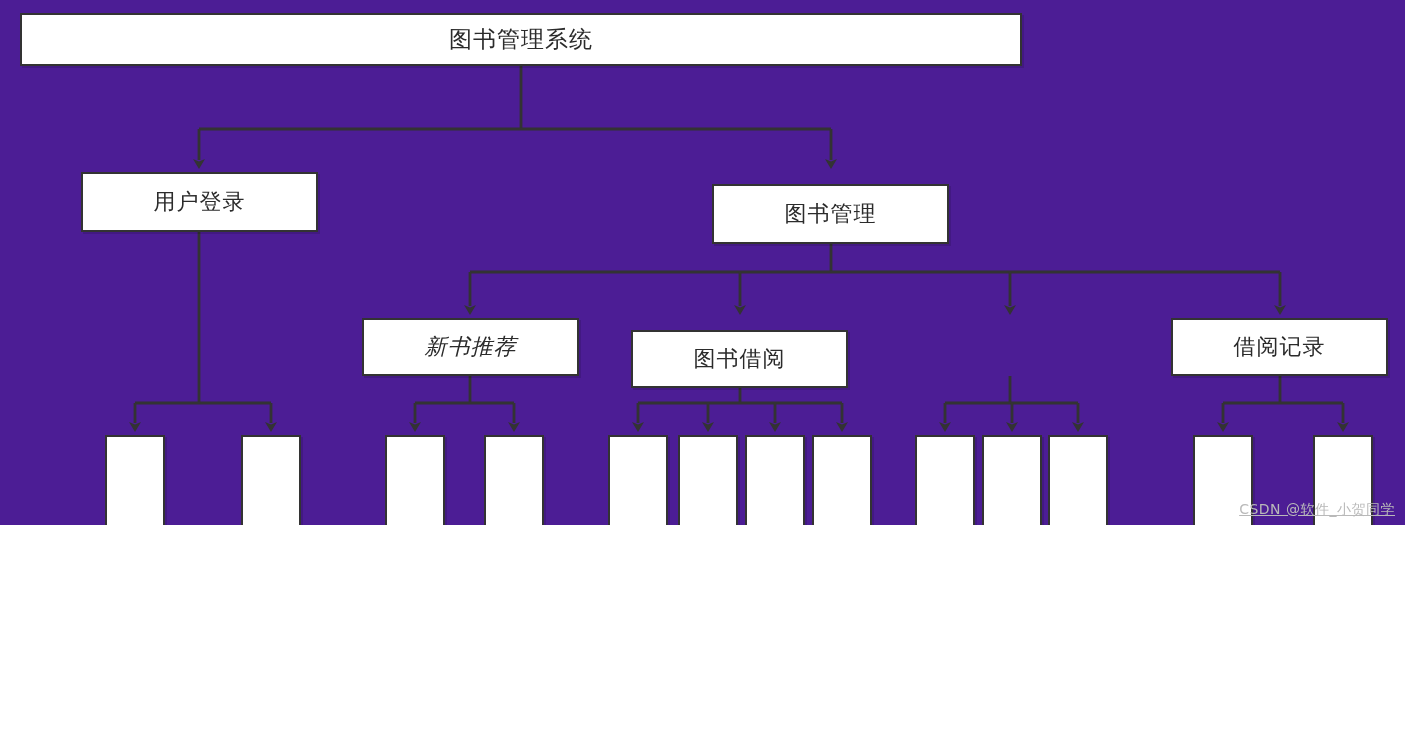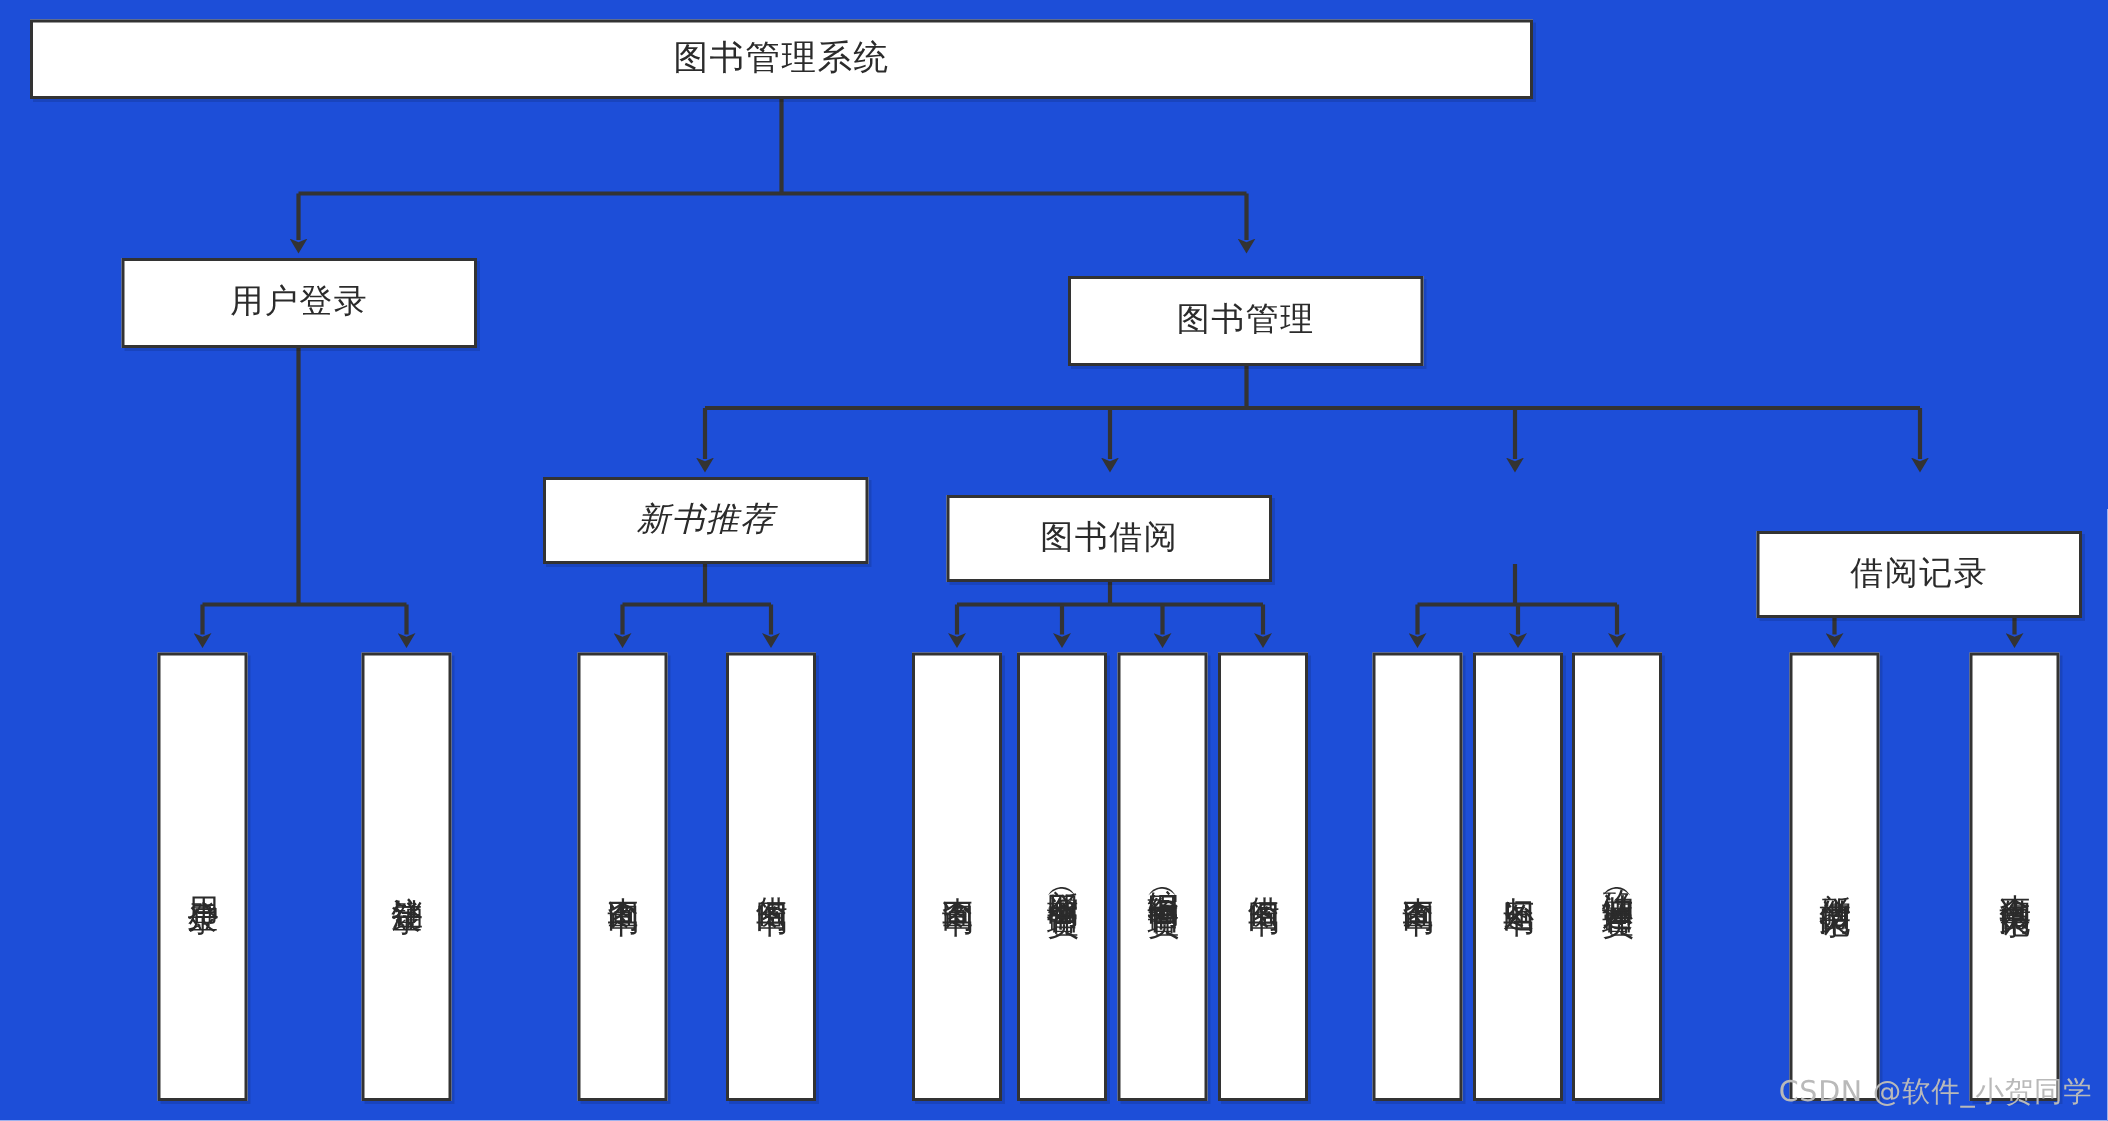--- a/index.html
+++ b/index.html
@@ -4,22 +4,22 @@
 <title>图书管理系统 结构图</title>
 <style>
   html,body{margin:0;padding:0;background:#ffffff;}
   body{
     font-family:"DejaVu Sans","Liberation Sans",sans-serif;
     color:#2b2b2b;
   }
   #canvas{
     position:relative;
     width:1405px;
-    height:747px;
-    background:#1d4ed8;
+    height:525px;
+    background:#4c1d95;
     overflow:hidden;
   }
   svg.edges{
     position:absolute;
     left:0;top:0;
     width:1405px;height:747px;
     pointer-events:none;
   }
   .node{
     position:absolute;
@@ -44,25 +44,26 @@
     font-size:21px;
     letter-spacing:2px;
     line-height:1.0;
     white-space:nowrap;
   }
   .node.root .label{font-size:23px;}
   .watermark{
     position:absolute;
     right:10px;
     bottom:6px;
-    font-size:19px;
+    font-size:14px;
     color:#b9b9b9;
     letter-spacing:0.5px;
     white-space:nowrap;
     font-family:"DejaVu Sans","Liberation Sans",sans-serif;
+    text-decoration:underline;
   }
 </style>
 </head>
 <body>
 
 <div id="canvas">
 
   <svg class="edges" viewBox="0 0 1405 747" xmlns="http://www.w3.org/2000/svg">
     <defs>
       <marker id="arrow" markerWidth="10" markerHeight="12" refX="1" refY="6" orient="auto" markerUnits="userSpaceOnUse">
@@ -123,21 +124,21 @@
   <div class="node" style="left:712px;top:184px;width:237px;height:60px;">
     <span class="label">图书管理</span>
   </div>
 
   <div class="node" style="left:362px;top:318px;width:217px;height:58px;font-style:italic;">
     <span class="label">新书推荐</span>
   </div>
   <div class="node" style="left:631px;top:330px;width:217px;height:58px;">
     <span class="label">图书借阅</span>
   </div>
-  <div class="node" style="left:1171px;top:318px;width:217px;height:58px;margin-top:36px;">
+  <div class="node" style="left:1171px;top:318px;width:217px;height:58px;">
     <span class="label">借阅记录</span>
   </div>
 
   <div class="node vertical" style="left:105px;top:435px;width:60px;height:299px;">
     <span class="label">用户登录</span>
   </div>
   <div class="node vertical" style="left:241px;top:435px;width:60px;height:299px;">
     <span class="label">注销登录</span>
   </div>
 

